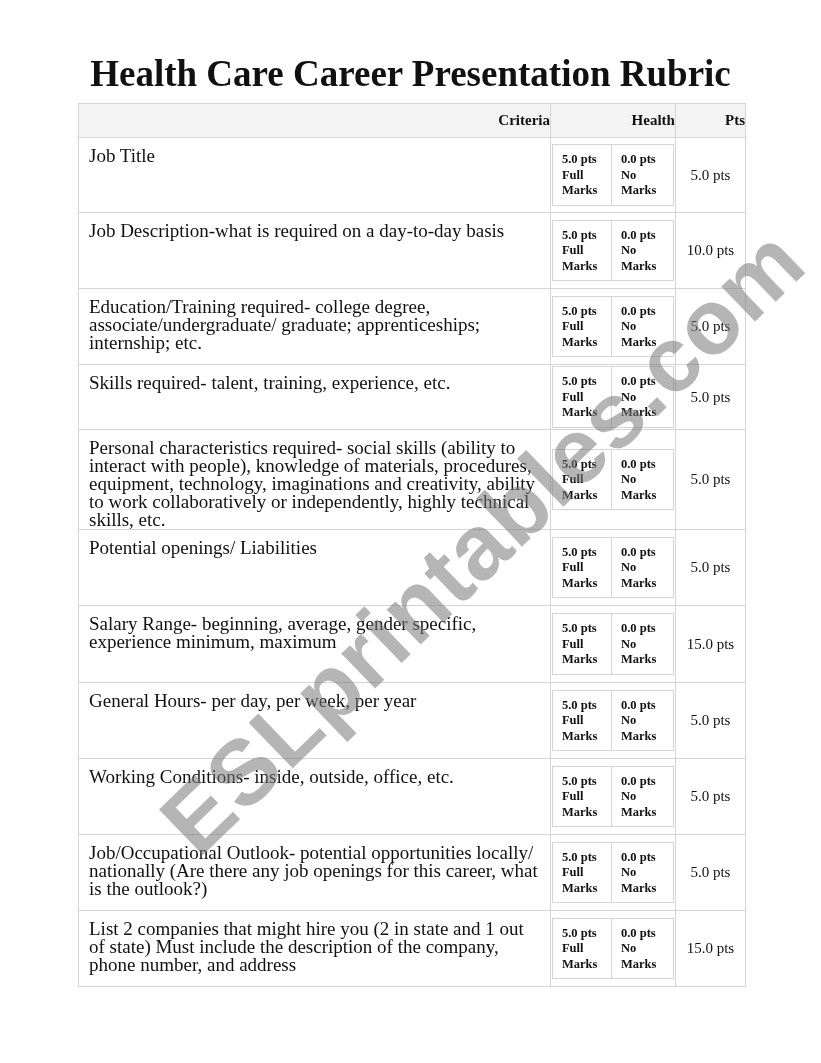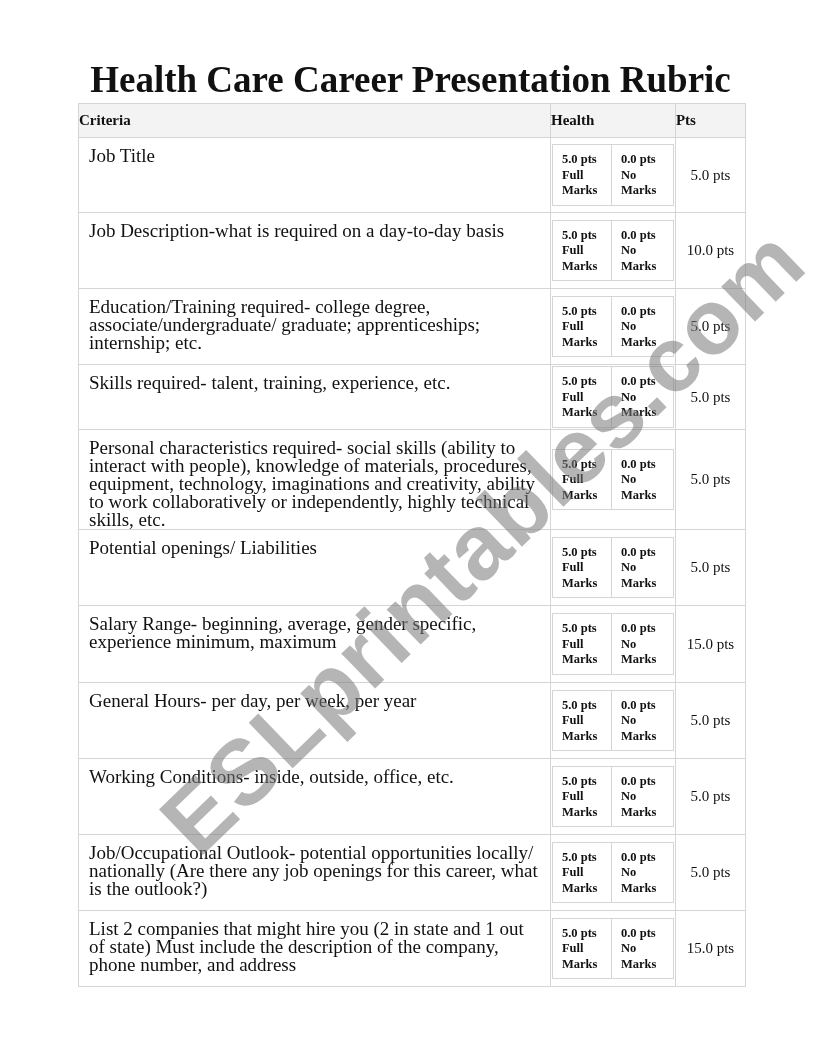--- a/index.html
+++ b/index.html
@@ -1,23 +1,23 @@
 <!DOCTYPE html>
 <html><head>
 <meta charset="utf-8">
 <style>
   html, body { margin: 0; padding: 0; background: #ffffff; }
   body { width: 821px; height: 1063px; position: relative; overflow: hidden;
          font-family: "Liberation Serif", "DejaVu Serif", serif; color: #111; }
-  .title { position: absolute; left: 0; top: 58px; width: 821px; text-align: center;
+  .title { position: absolute; left: 0; top: 52px; width: 821px; text-align: center;
            font-size: 37px; font-weight: bold; letter-spacing: 0px; }
   table.rubric { position: absolute; left: 78px; top: 103px; width: 668px;
                  border-collapse: collapse; border: 1px solid #d5d5d5; }
   table.rubric th { background: #f3f3f3; font-weight: bold; font-size: 15px;
-                    height: 33px; border: 1px solid #d5d5d5; text-align: left; padding: 0; }
+                    height: 33px; border: 1px solid #d5d5d5; text-align: right; padding: 0; }
   table.rubric td { border: 1px solid #d5d5d5; vertical-align: top; padding: 0; }
   td.crit { width: 469px; font-size: 19px; line-height: 18px; padding: 9px 10px 0 10px !important; }
   td.ratings { width: 124px; vertical-align: middle !important; }
   td.pts { width: 72px; text-align: center; vertical-align: middle !important; font-size: 15px; }
   .rating-box { display: flex; margin: 0 0 0 1px; }
   .rating { width: 60px; border: 1px solid #d5d5d5; font-size: 12.5px; font-weight: bold;
             line-height: 15.5px; padding: 7px 0 6px 9px; box-sizing: border-box; }
   .rating + .rating { border-left: none; width: 62px; }
   .watermark { position: absolute; left: 70px; top: 520px; width: 760px; text-align: center;
                font-family: "Liberation Sans", "DejaVu Sans", sans-serif; font-weight: bold;

